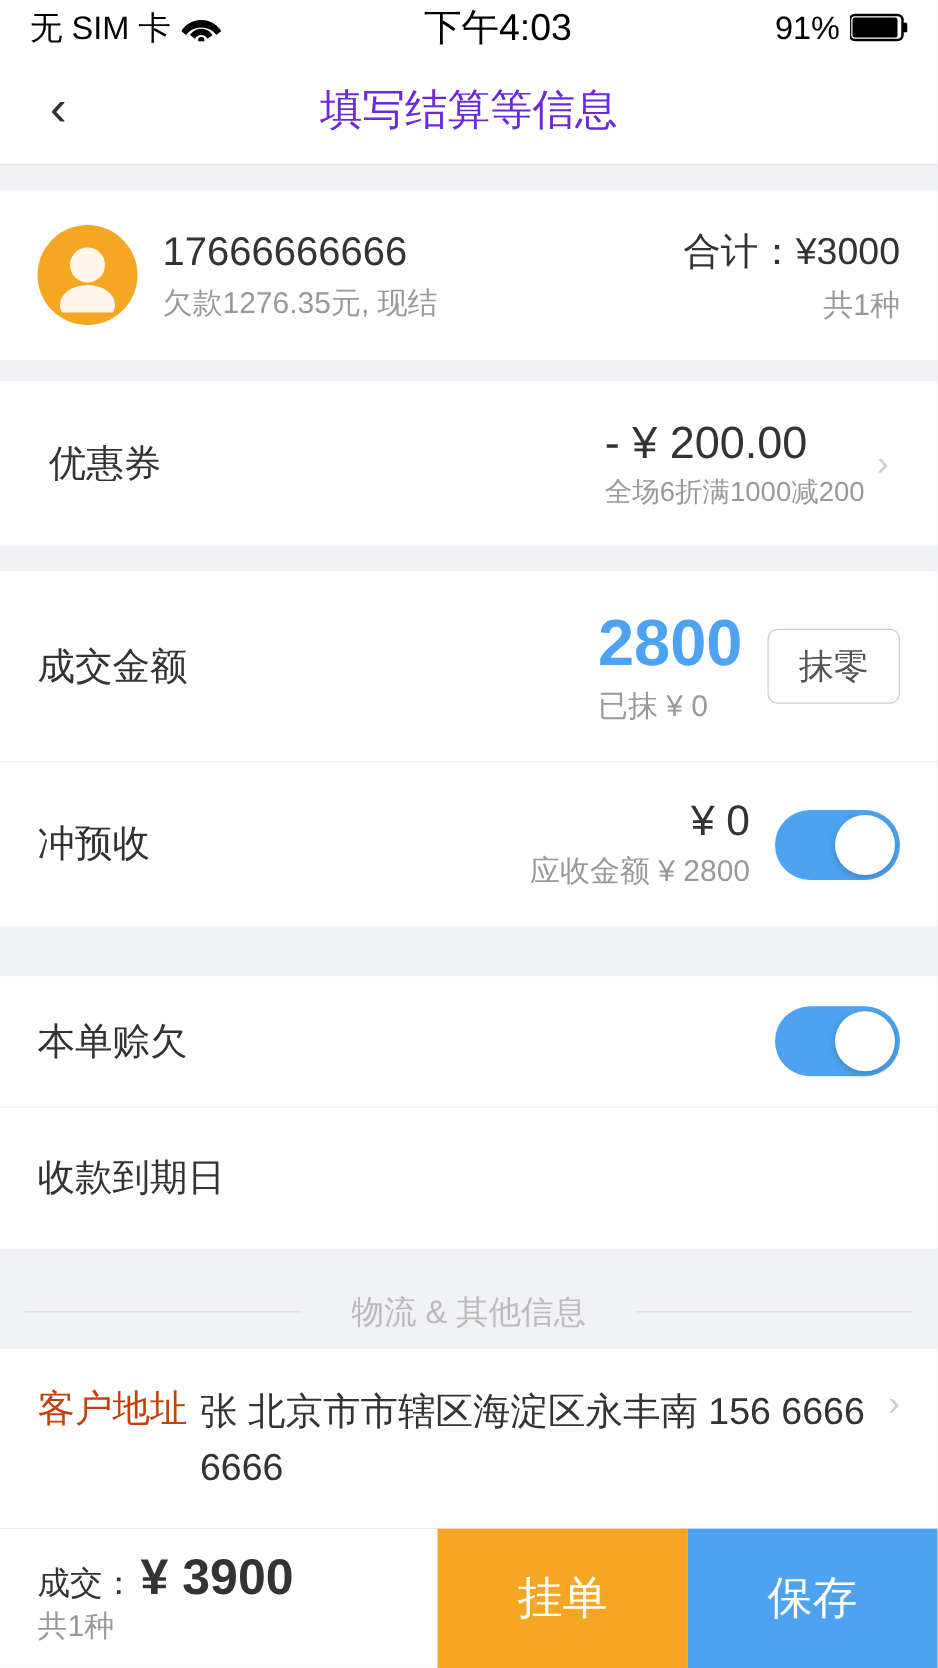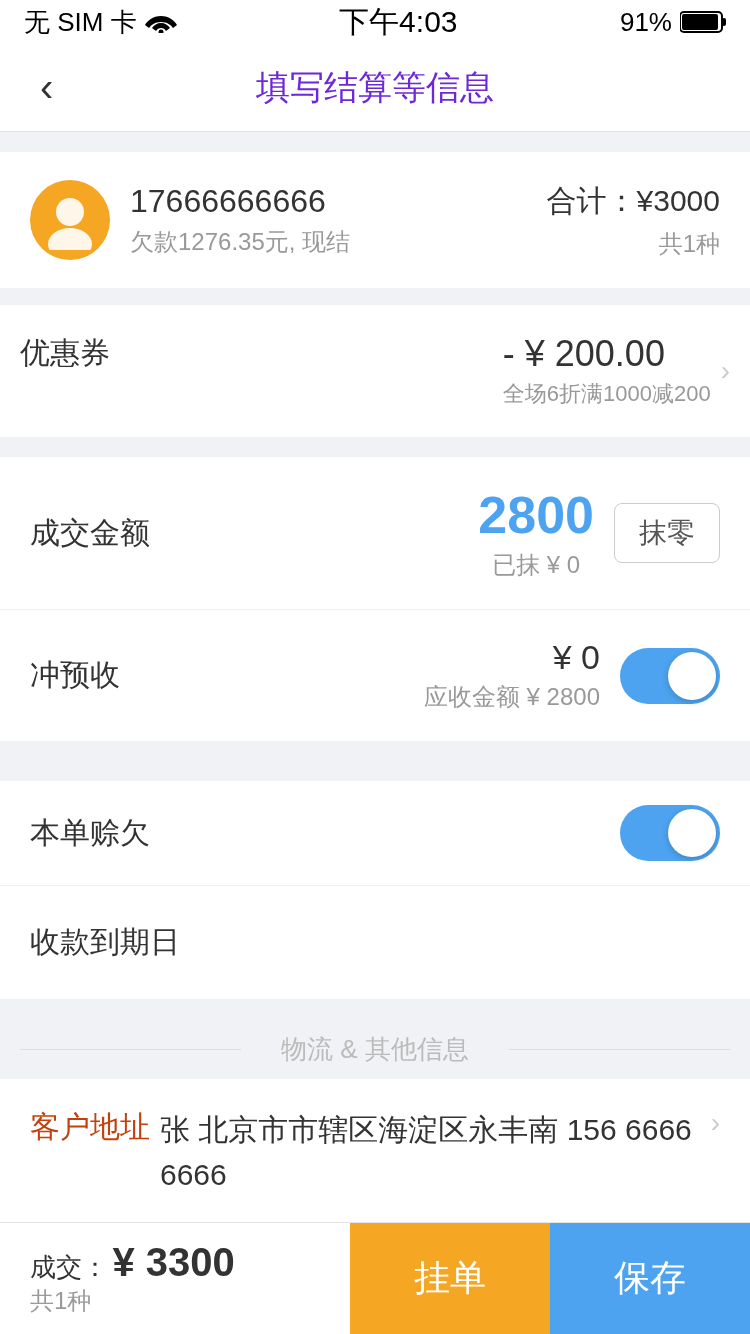--- a/index.html
+++ b/index.html
@@ -124,22 +124,23 @@
     .total-count {
       font-size: 24px;
       color: #999;
       margin-top: 6px;
     }
 
     
     .coupon-row {
       background: #fff;
       margin-top: 16px;
-      padding: 28px 20px;
-      display: flex;
+      padding: 28px 39px;
+      display: flex;
+      align-items: center;
       justify-content: space-between;
       gap: 32px;
     }
     .coupon-label {
       font-size: 30px;
       color: #333;
     }
     .coupon-right {
       display: flex;
       align-items: center;
@@ -184,21 +185,21 @@
     .amount-label {
       font-size: 30px;
       color: #333;
     }
     .amount-right {
       display: flex;
       align-items: center;
       gap: 20px;
     }
     .amount-value-wrap {
-      text-align: center;
+      text-align: left;
     }
     .amount-value {
       font-size: 52px;
       font-weight: 600;
       color: #4da3f0;
     }
     .amount-erased {
       font-size: 24px;
       color: #999;
       margin-top: 4px;
@@ -504,19 +505,19 @@
   </div>
 
   <div style="height:80px; background:#f0f2f5;"></div>
 
 </div>
 
 <div class="bottom-bar">
   <div class="bottom-info">
     <div>
       <span class="bottom-deal">成交：</span>
-      <span class="bottom-amount">¥ 3300</span>
+      <span class="bottom-amount">¥ 3900</span>
     </div>
     <div class="bottom-count">共1种</div>
   </div>
   <div class="bottom-btn-hold">挂单</div>
   <div class="bottom-btn-save">保存</div>
 </div>
 
 </body></html>

